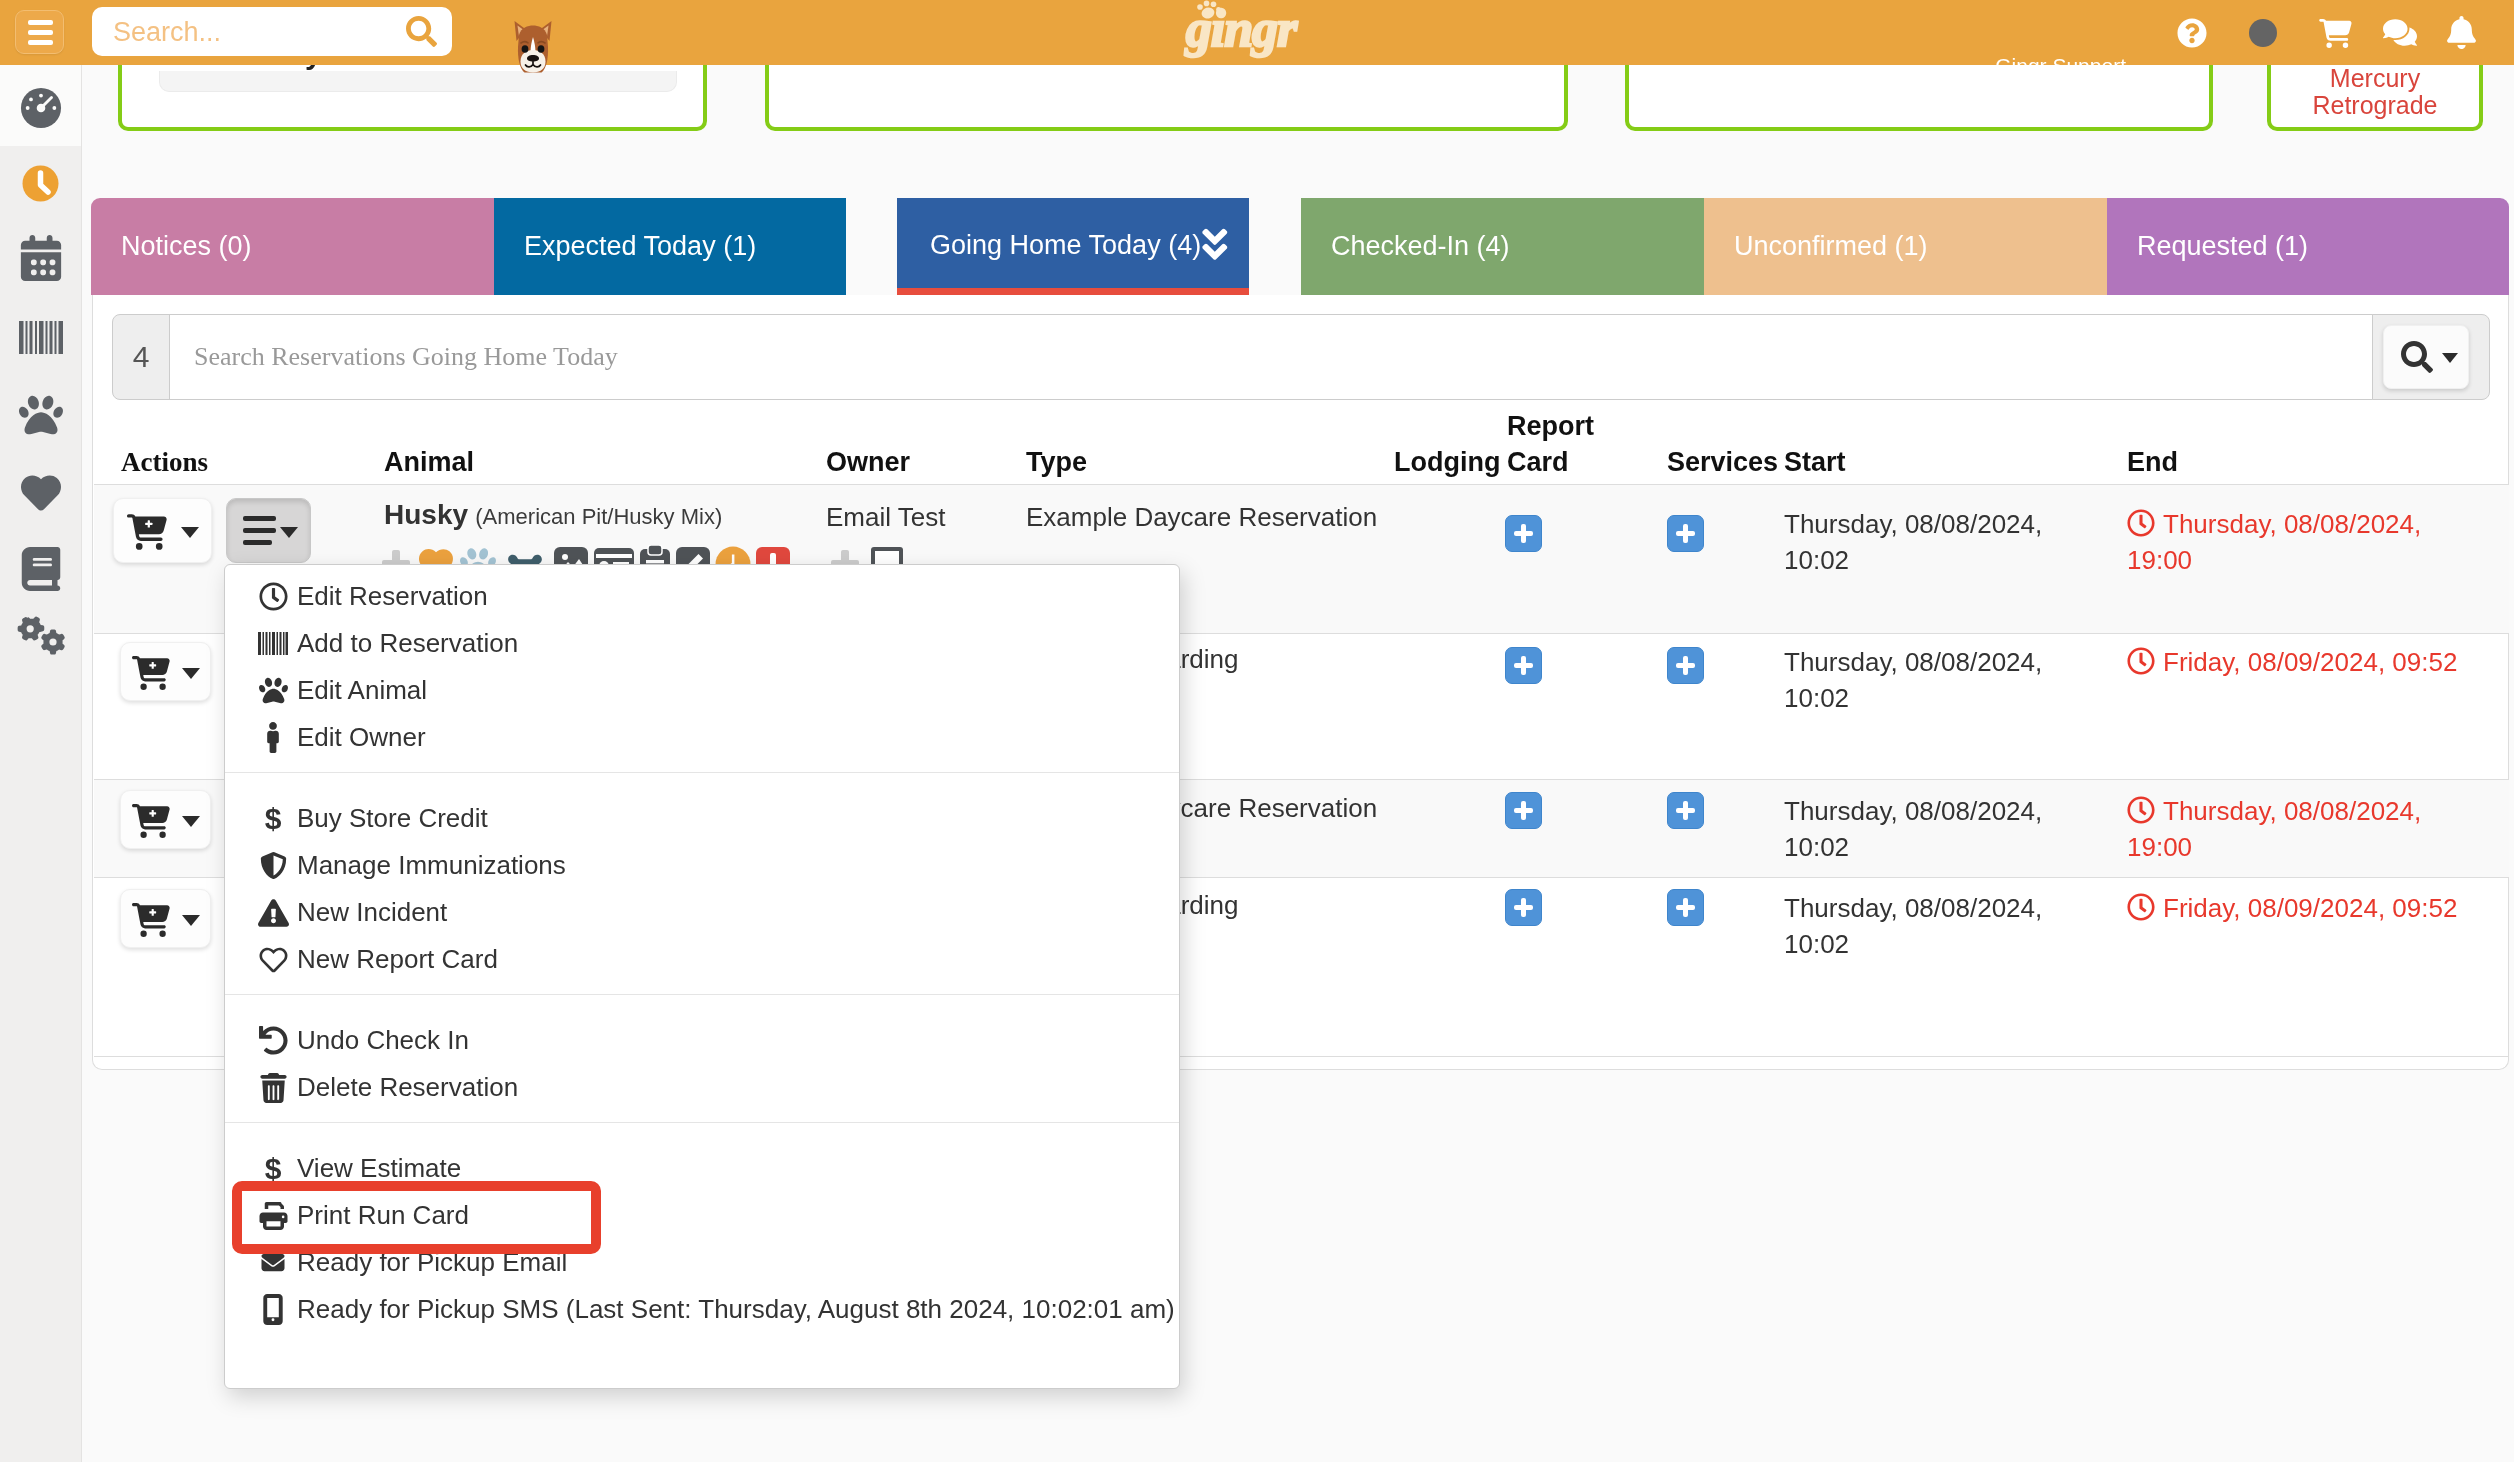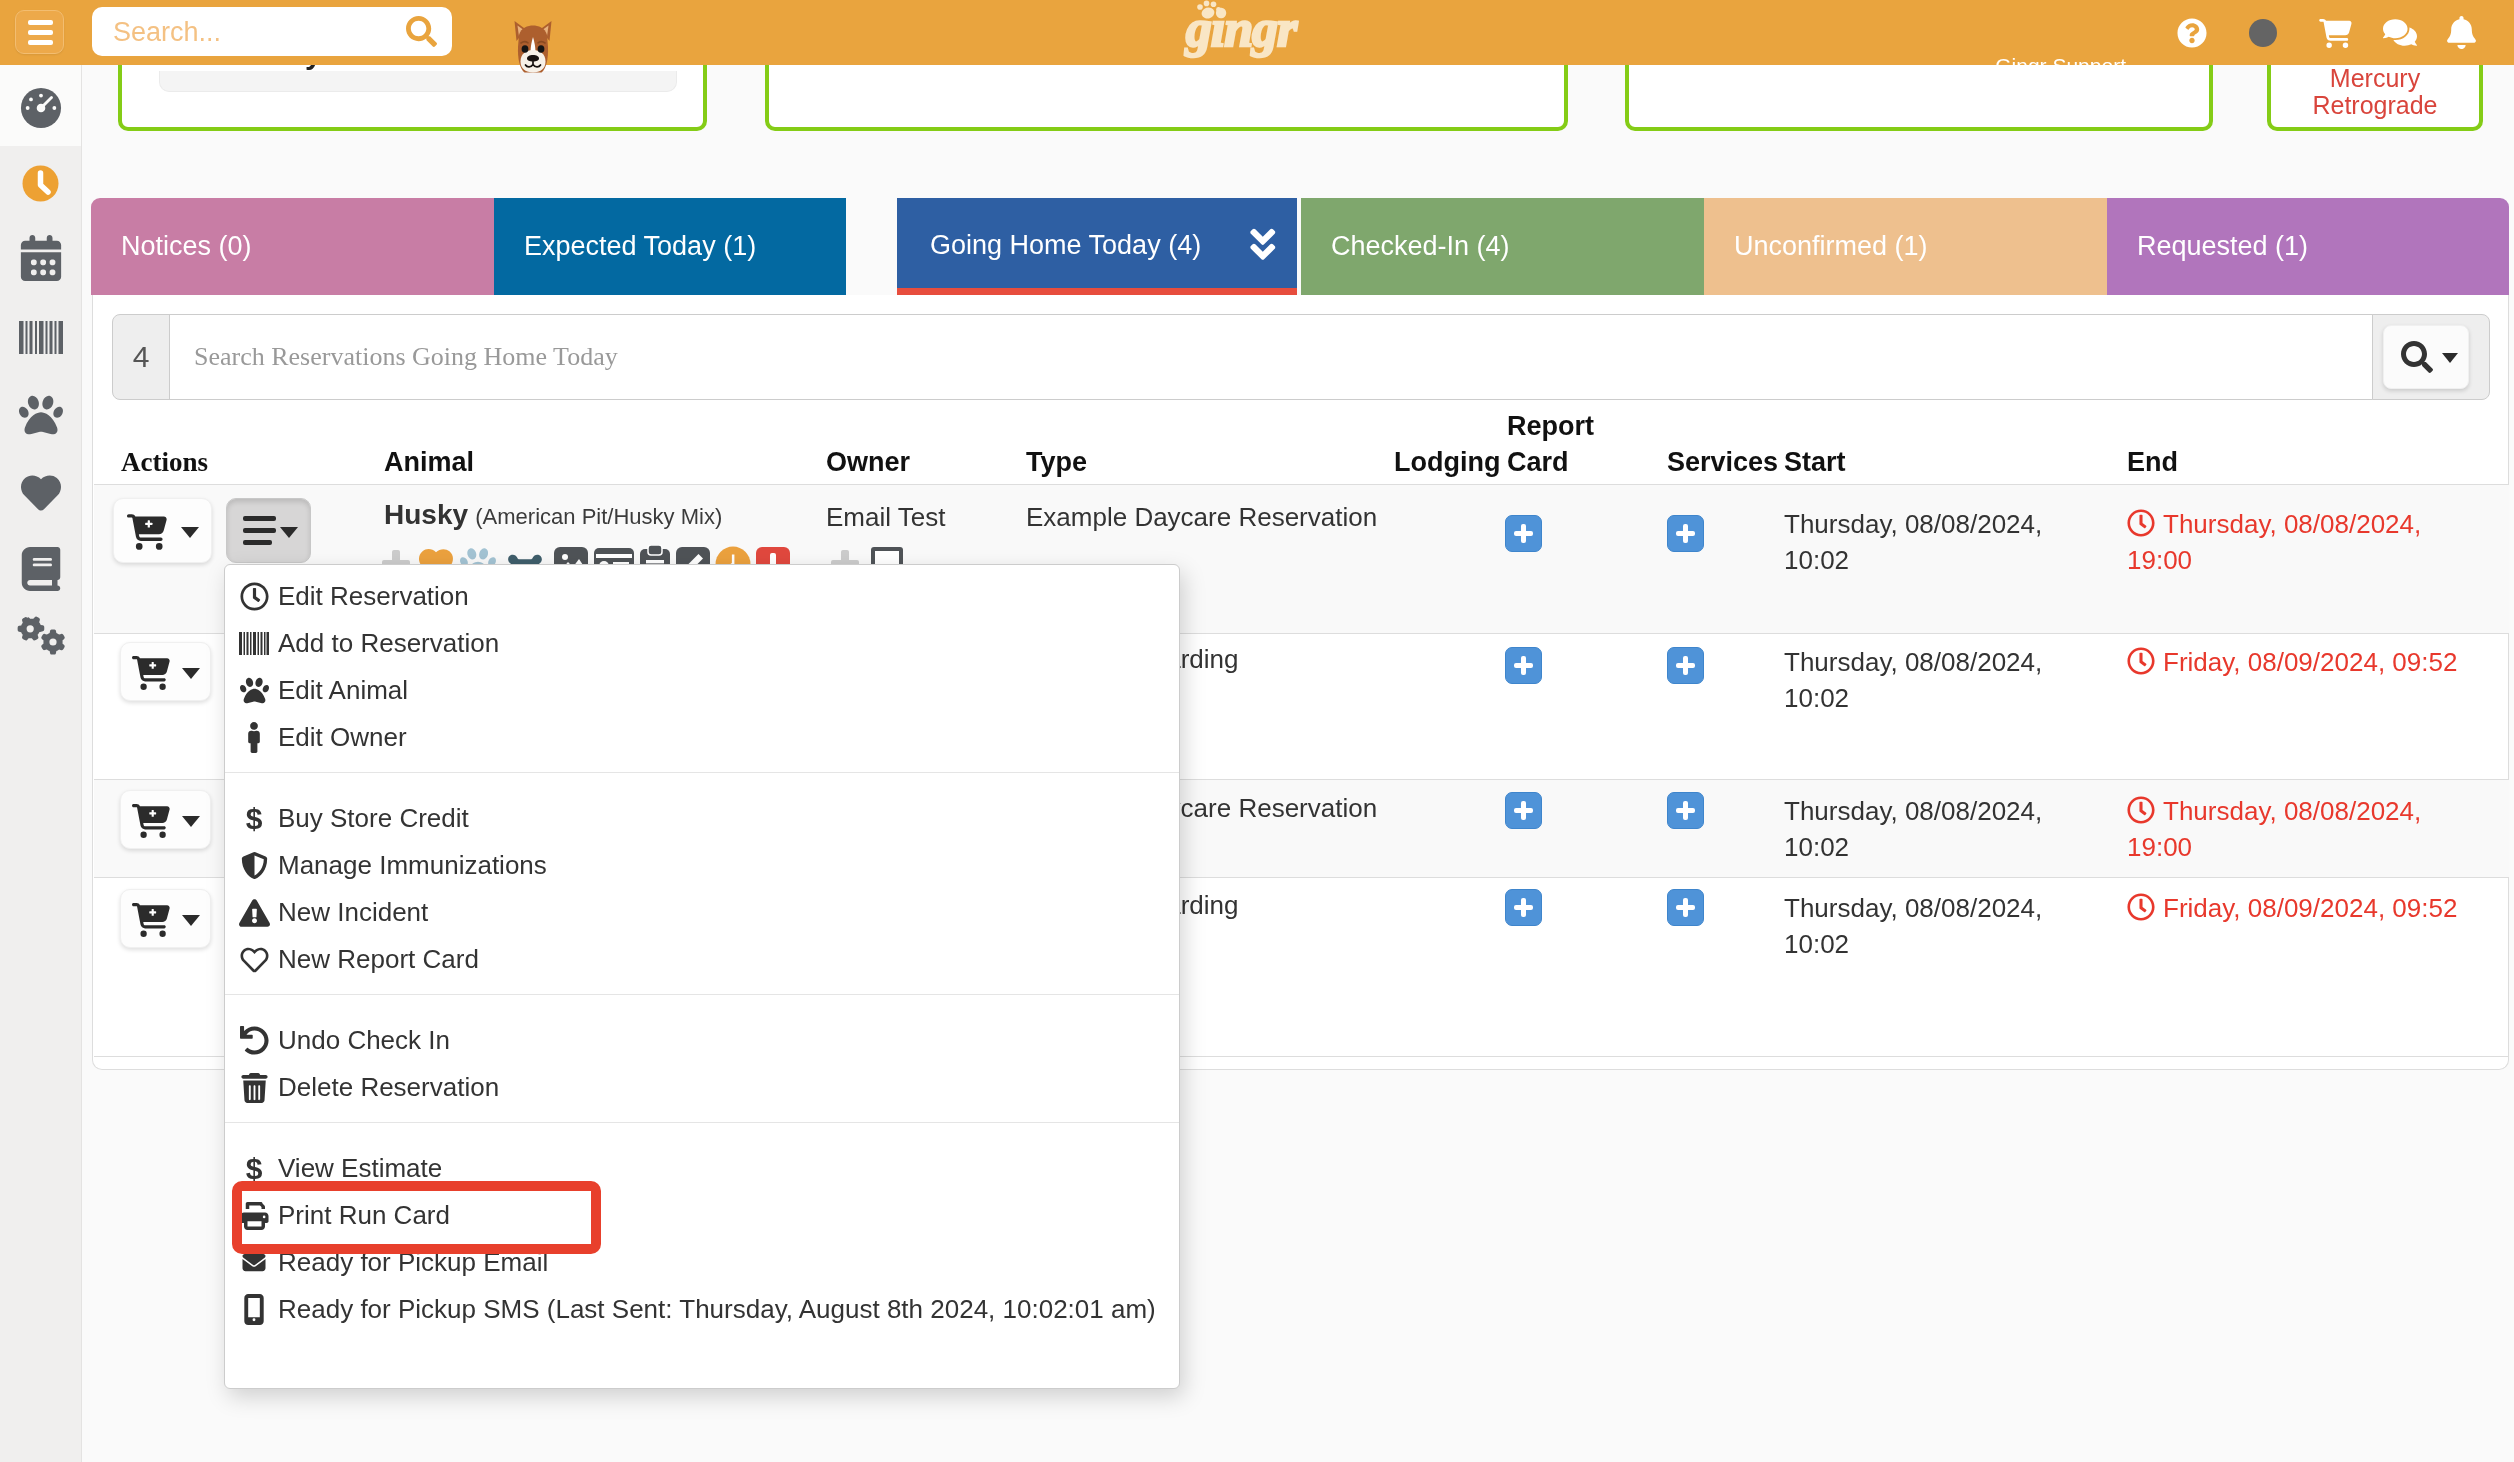--- a/index.html
+++ b/index.html
@@ -58,21 +58,21 @@
 <div class="card" style="left:118px; width:589px;">
   <div style="position:absolute; left:37px; top:42px; width:518px; height:21px; background:#f4f4f4; border:1px solid #ebebeb; border-top:none; border-radius:0 0 10px 10px;"></div>
   <div style="position:absolute; left:183px; top:8px; font-size:30px; font-weight:bold; color:#222; z-index:2;">y</div>
 </div>
 <div class="card" style="left:765px; width:803px;"></div>
 <div class="card" style="left:1625px; width:588px;"></div>
 <div class="card" id="mercury" style="left:2267px; width:216px;">Mercury<br>Retrograde</div>
 
 <div class="tab" style="left:91px; width:403px; background:#c87da5; border-radius:9px 0 0 0;">Notices (0)</div>
 <div class="tab" style="left:494px; width:352px; background:#0369a1;">Expected Today (1)</div>
-<div class="tab" style="left:897px; width:400px; background:#2e5fa3; border-bottom:7px solid #e74d3d; line-height:95px;padding-left:33px;">Going Home Today (4)
+<div class="tab" style="left:897px; width:352px; background:#2e5fa3; border-bottom:7px solid #e74d3d; line-height:95px;padding-left:33px;">Going Home Today (4)
   <svg style="position:absolute; right:17px; top:25px;" width="37" height="40" viewBox="0 0 448 512">
       <path fill="#fff" d="M224 273L88 137c-9.4-9.4-9.4-24.6 0-33.9l22.6-22.6c9.4-9.4 24.6-9.4 33.9 0l96 96 96-96c9.4-9.4 24.6-9.4 33.9 0L393 103c9.4 9.4 9.4 24.6 0 33.9L257 273c-9.3 9.4-24.5 9.4-33 0zm33 192L393 329c9.4-9.4 9.4-24.6 0-33.9l-22.6-22.6c-9.4-9.4-24.6-9.4-33.9 0l-96 96-96-96c-9.4-9.4-24.6-9.4-33.9 0L88 295c-9.4 9.4-9.4 24.6 0 33.9l136 136c9.3 9.4 24.5 9.4 33 0z"></path>
     </svg>
 </div>
 <div class="tab" style="left:1301px; width:403px; background:#7fa76d;">Checked-In (4)</div>
 <div class="tab" style="left:1704px; width:403px; background:#eec08e;">Unconfirmed (1)</div>
 <div class="tab" style="left:2107px; width:402px; background:#b175bc; border-radius:0 9px 0 0;">Requested (1)</div>
 
 <div id="panel">
   <div id="s4">4</div>
@@ -231,21 +231,21 @@
   <div class="plusbtn" style="left:1412px; top:594px;"></div>
   <div class="plusbtn" style="left:1574px; top:594px;"></div>
   <div class="cell" style="left:1691px; top:595px; line-height:36px;">Thursday, 08/08/2024,<br>10:02</div>
   <div class="cell red" style="left:2034px; top:595px; line-height:36px;"><svg style="display:inline-block; vertical-align:-4px; margin-right:8px;" width="28" height="28" viewBox="0 0 512 512">
         <path fill="#e8382c" d="M256 8C119 8 8 119 8 256s111 248 248 248 248-111 248-248S393 8 256 8zm0 448c-110.5 0-200-89.5-200-200S145.5 56 256 56s200 89.5 200 200-89.5 200-200 200zm61.8-104.4l-84.9-61.7c-3.1-2.3-4.9-5.9-4.9-9.7V116c0-6.6 5.4-12 12-12h32c6.6 0 12 5.4 12 12v141.7l66.8 48.6c5.4 3.9 6.5 11.4 2.6 16.8L334.6 349c-3.9 5.3-11.4 6.5-16.8 2.6z"></path>
       </svg>Friday, 08/09/2024, 09:52</div>
 </div>
 
 <style>
 #menu { position:absolute; left:224px; top:564px; width:956px; height:825px; background:#fff; border:1px solid #ccc; border-radius:6px; box-shadow:4px 8px 22px rgba(0,0,0,0.17); z-index:25; padding-top:8px; }
-#menu .mi { position:relative; height:47px; padding-left:13px; font-size:26px; color:#333; display:flex; align-items:center; white-space:nowrap; }
+#menu .mi { position:relative; height:47px; padding-left:32px; font-size:26px; color:#333; display:flex; align-items:center; white-space:nowrap; }
 #menu .div { height:1px; background:#e5e5e5; margin:11px 0 22px 0; }
 #menu .ic { display:inline-flex; width:32px; margin-right:8px; justify-content:center; align-items:center; flex:none; }
 #hilite { position:absolute; left:232px; top:1181px; width:369px; height:73px; border:10px solid #e8402c; border-radius:10px; z-index:26; background:transparent; }
 .dollar { font-weight:bold; font-size:30px; color:#333; }
 </style>
 <div id="menu">
   <div class="mi"><span class="ic">
         <svg width="29" height="29" viewBox="0 0 512 512">
           <path fill="#333" d="M256 8C119 8 8 119 8 256s111 248 248 248 248-111 248-248S393 8 256 8zm0 448c-110.5 0-200-89.5-200-200S145.5 56 256 56s200 89.5 200 200-89.5 200-200 200zm61.8-104.4l-84.9-61.7c-3.1-2.3-4.9-5.9-4.9-9.7V116c0-6.6 5.4-12 12-12h32c6.6 0 12 5.4 12 12v141.7l66.8 48.6c5.4 3.9 6.5 11.4 2.6 16.8L334.6 349c-3.9 5.3-11.4 6.5-16.8 2.6z"></path>
         </svg>

